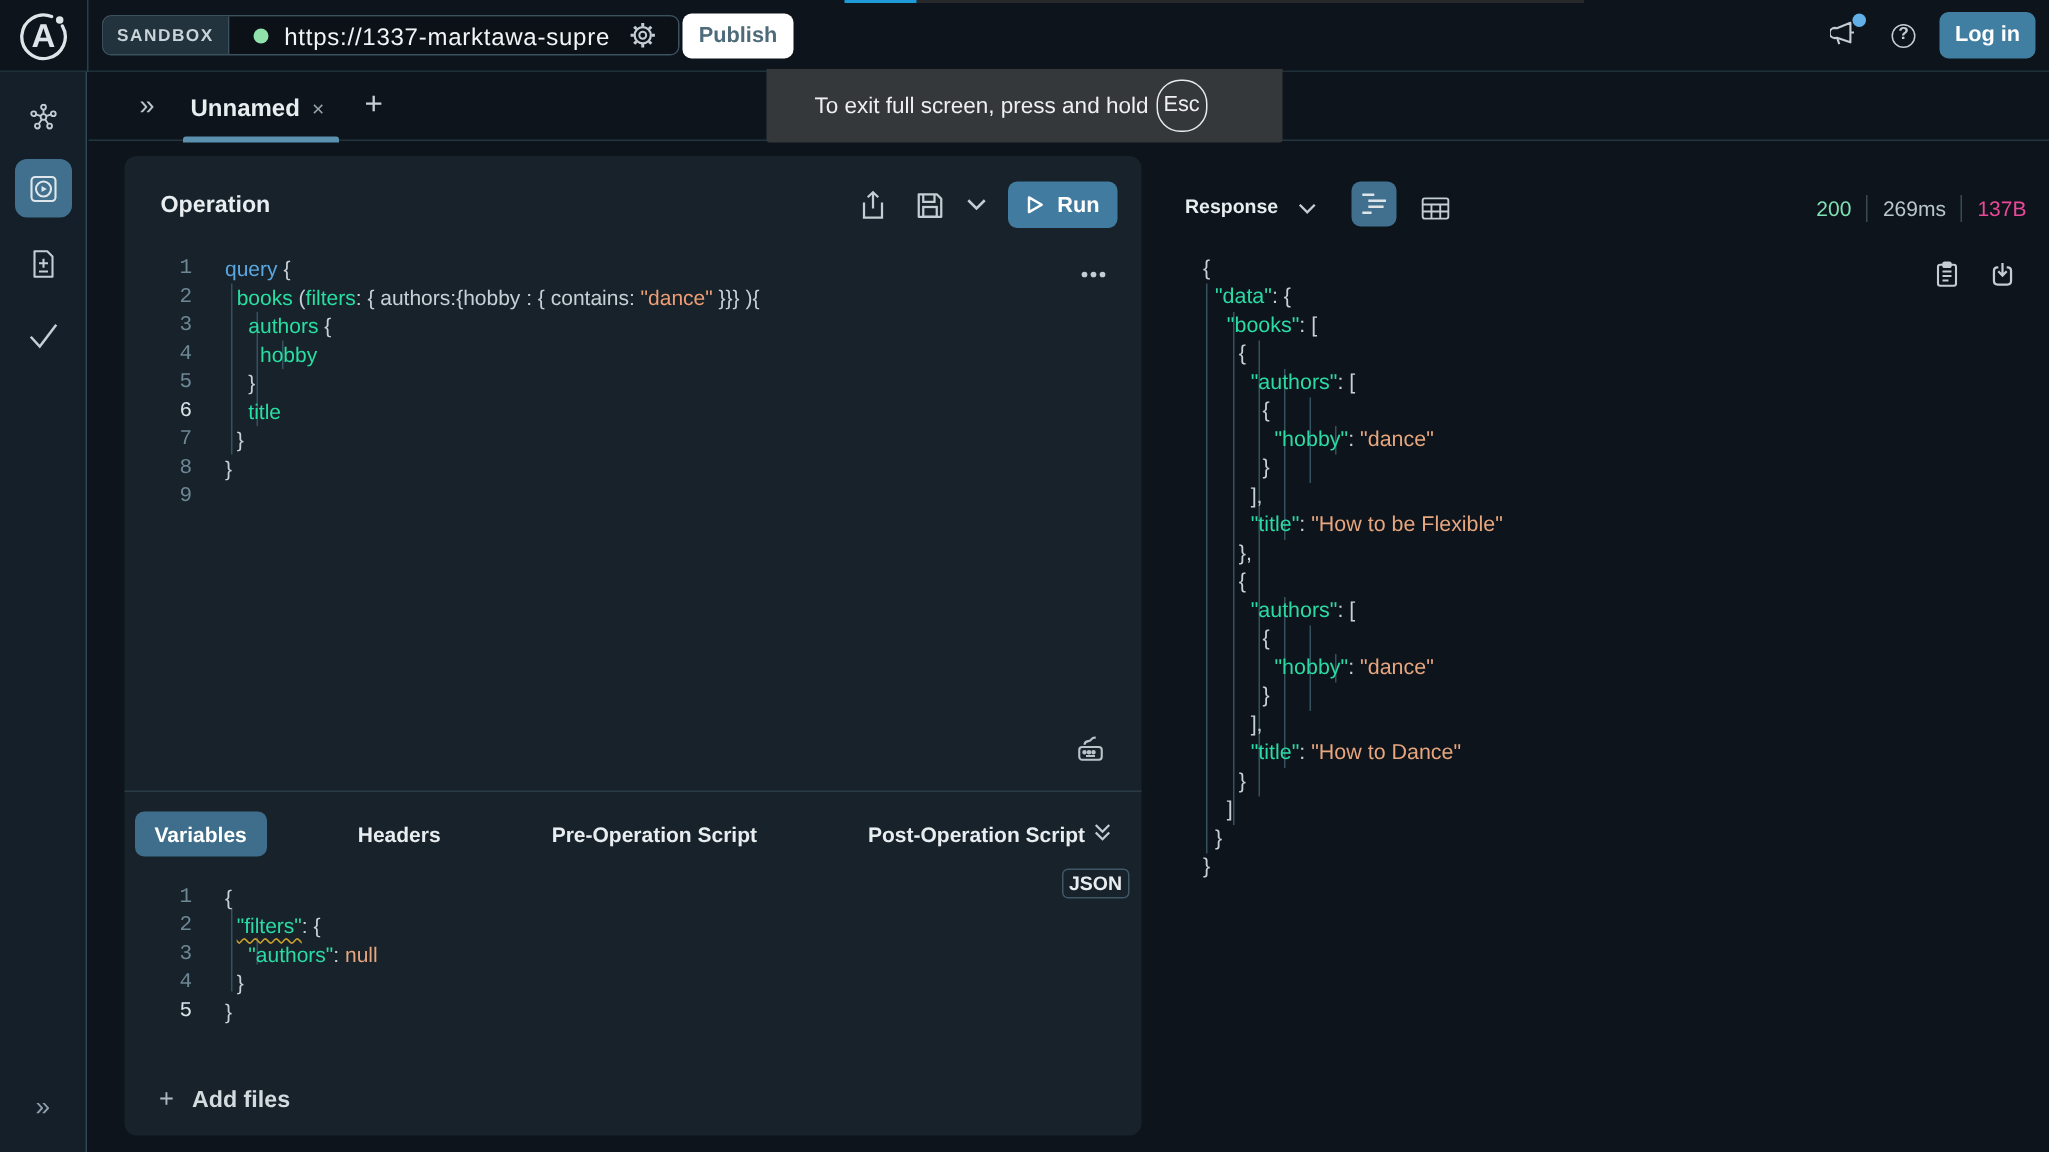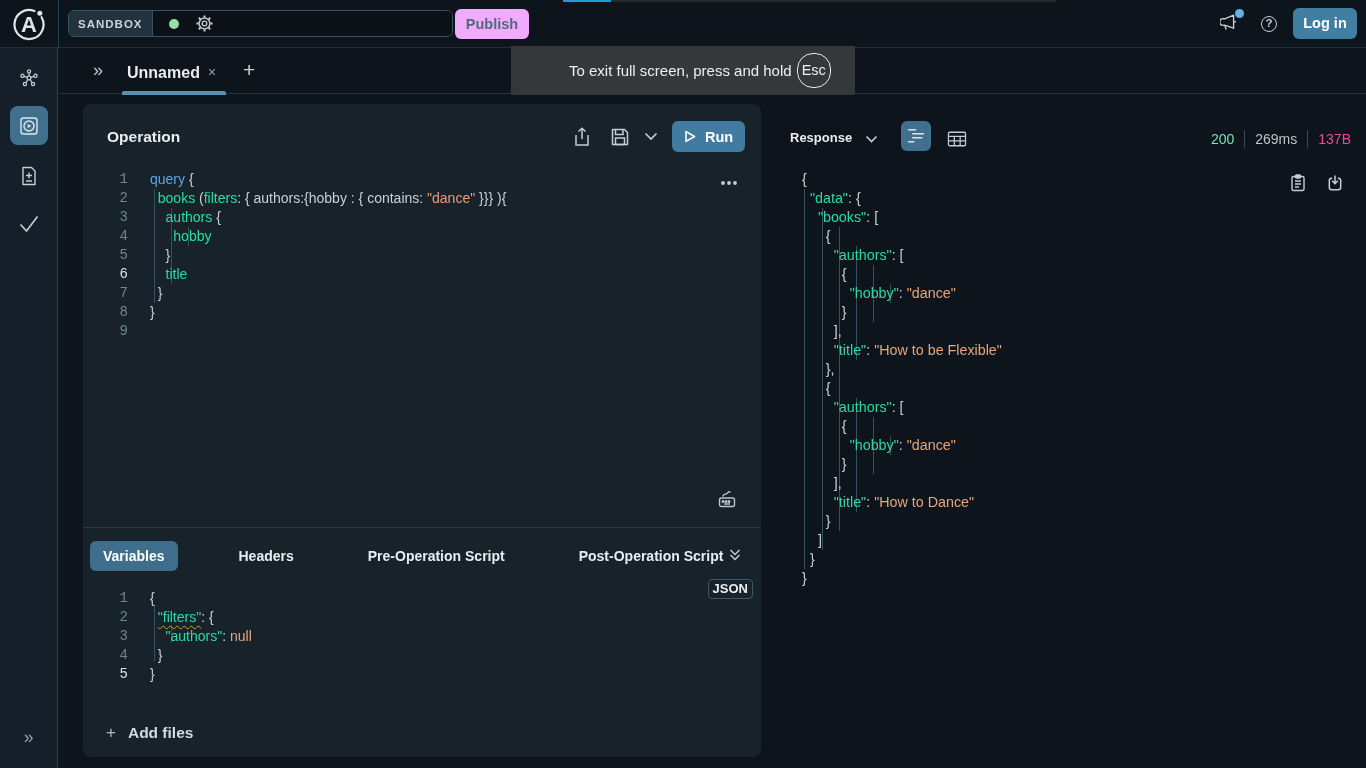--- a/index.html
+++ b/index.html
@@ -10,39 +10,39 @@
 #topbar { position:absolute; left:0; top:0; width:1366px; height:48px; background:#0D141B; border-bottom:1px solid #1E3038; }
 #topsliver-blue { position:absolute; left:563px; top:0; width:48px; height:2px; background:#1E9AD6; z-index:50; }
 #topsliver-grey { position:absolute; left:611px; top:0; width:445px; height:2px; background:#26282a; z-index:50; }
 #logo { position:absolute; left:12px; top:7px; width:34px; height:34px; }
 #sandboxctl { position:absolute; left:68px; top:10px; height:27px; display:flex; border:1px solid #3A525F; border-radius:6px; overflow:hidden; }
 #sandboxlbl { background:#22333D; color:#C9D4DA; font-weight:bold; font-size:11.5px; letter-spacing:1px; padding:0 9px; display:flex; align-items:center; border-right:1px solid #3A525F; }
 #urlbox { background:#0B1117; width:299px; display:flex; align-items:center; padding:0 13px 0 16px; }
 #urldot { width:10px; height:10px; border-radius:50%; background:#90E2AA; flex:none; margin-right:11px; }
 #urltext { color:#F2F5F7; font-size:16px; letter-spacing:0.5px; white-space:nowrap; overflow:hidden; flex:1; padding-top:4px; margin-right:4px; }
 #gearbtn { flex:none; margin-left:4px; }
-#publish { position:absolute; left:455px; top:9px; width:74px; height:30px; line-height:30px; background:#f0abfc; border-radius:6px; color:#4E6B7A; font-weight:bold; font-size:14.5px; text-align:center; }
+#publish { position:absolute; left:455px; top:9px; width:74px; height:30px; line-height:30px; background:#ffffff; border-radius:6px; color:#4E6B7A; font-weight:bold; font-size:14.5px; text-align:center; }
 #megaphone { position:absolute; left:1220px; top:13px; }
 #megadot { position:absolute; left:1234.5px; top:9px; width:9px; height:9px; border-radius:50%; background:#61B1E8; }
 #helpcirc { position:absolute; left:1261px; top:16px; width:16px; height:16px; border:1.4px solid #C3CDD3; border-radius:50%; color:#C3CDD3; font-size:11.5px; font-weight:bold; text-align:center; line-height:13.5px; }
 #loginbtn { position:absolute; left:1293px; top:8px; width:64px; height:31px; line-height:31px; background:#417FA2; border-radius:6px; color:#FFFFFF; font-weight:bold; font-size:14.5px; text-align:center; }
 
 #sidebar { position:absolute; left:0; top:48px; width:58px; height:720px; background:#141F29; border-right:1px solid #2B4553; }
 .sideic { position:absolute; left:50%; transform:translateX(-50%); }
 #activebtn { position:absolute; left:10px; top:58px; width:38px; height:39px; background:#40708E; border-radius:8px; display:flex; align-items:center; justify-content:center; }
 
 #tabstrip { position:absolute; left:59px; top:48px; width:1307px; height:46px; background:#0D141B; border-bottom:1px solid #24353F; }
 #collapse { position:absolute; left:34px; top:15px; color:#BAC5CB; font-size:18px; line-height:14px; }
 #tabname { position:absolute; left:68px; top:16px; color:#E8EDF0; font-weight:bold; font-size:16px; }
 #tabx { position:absolute; left:149px; top:16px; color:#97A4AC; font-size:14px; }
 #tabplus { position:absolute; left:184px; top:13px; color:#C6CFD4; font-size:21px; line-height:17px; }
 #tabunderline { position:absolute; left:63px; top:43px; width:104px; height:3.5px; background:#5C90AF; border-radius:2px 2px 0 0; }
 
 #toast { position:absolute; left:511px; top:46px; width:344px; height:49px; background:#34383B; z-index:60; border-radius:0 0 2px 2px; display:flex; align-items:center; }
-#toasttext { color:#EDEFF1; font-size:15px; margin-left:58px; }
+#toasttext { color:#EDEFF1; font-size:15px; margin-left:32px; }
 #esckey { border:1.5px solid #E8EAEC; border-radius:16px; color:#EDEFF1; font-size:14.5px; padding:8px 4px 9px; margin-left:5px; }
 
 #panel { position:absolute; left:83px; top:104px; width:678px; height:653px; background:#17222B; border-radius:8px; }
 #ophead { position:absolute; left:24px; top:24px; color:#E8EDF0; font-weight:bold; font-size:15.5px; }
 #opicons { position:absolute; right:16px; top:17px; display:flex; align-items:center; }
 #runbtn { width:73px; height:31px; background:#417CA0; border-radius:6px; color:#fff; font-weight:bold; font-size:14.5px; display:flex; align-items:center; justify-content:center; }
 .codeline { position:absolute; height:19px; font-size:14px; line-height:19px; white-space:pre; }
 #respjson .codeline { font-size:14.3px; }
 .guide { position:absolute; width:1px; background:#35505E; }
 .lnum { position:absolute; width:41px; text-align:right; color:#6E8795; font-size:14px; line-height:19px; font-family:"Liberation Mono", monospace; }
@@ -82,20 +82,21 @@
 
 <svg id="logo" viewBox="0 0 34 34">
   <path d="M 29.56 10.25 A 14.5 14.5 0 1 1 22.4 4.06" fill="none" stroke="#DEE4E8" stroke-width="2.2" stroke-linecap="round"></path>
   <circle cx="27.8" cy="6.3" r="2.5" fill="#DEE4E8"></circle>
   <text x="17" y="24.5" text-anchor="middle" font-family="Liberation Sans" font-weight="bold" font-size="22" fill="#DEE4E8">A</text>
 </svg>
 <div id="sandboxctl">
   <div id="sandboxlbl">SANDBOX</div>
   <div id="urlbox">
     <div id="urldot"></div>
+    <div id="urltext">https://1337-marktawa-supre</div>
     <svg id="gearbtn" width="21" height="21" viewBox="0 0 21 21" fill="none" stroke="#C3CDD3">
       <circle cx="10.5" cy="10.5" r="5.4" stroke-width="1.5"></circle>
       <circle cx="10.5" cy="10.5" r="2.3" stroke-width="1.3"></circle>
       <g stroke-width="2">
         <path d="M16.4 10.5 L18.6 10.5 M14.67 14.67 L16.2 16.2 M10.5 16.4 L10.5 18.6 M6.33 14.67 L4.8 16.2 M4.6 10.5 L2.4 10.5 M6.33 6.33 L4.8 4.8 M10.5 4.6 L10.5 2.4 M14.67 6.33 L16.2 4.8"></path>
       </g>
     </svg>
   </div>
 </div>
 <div id="publish">Publish</div>

